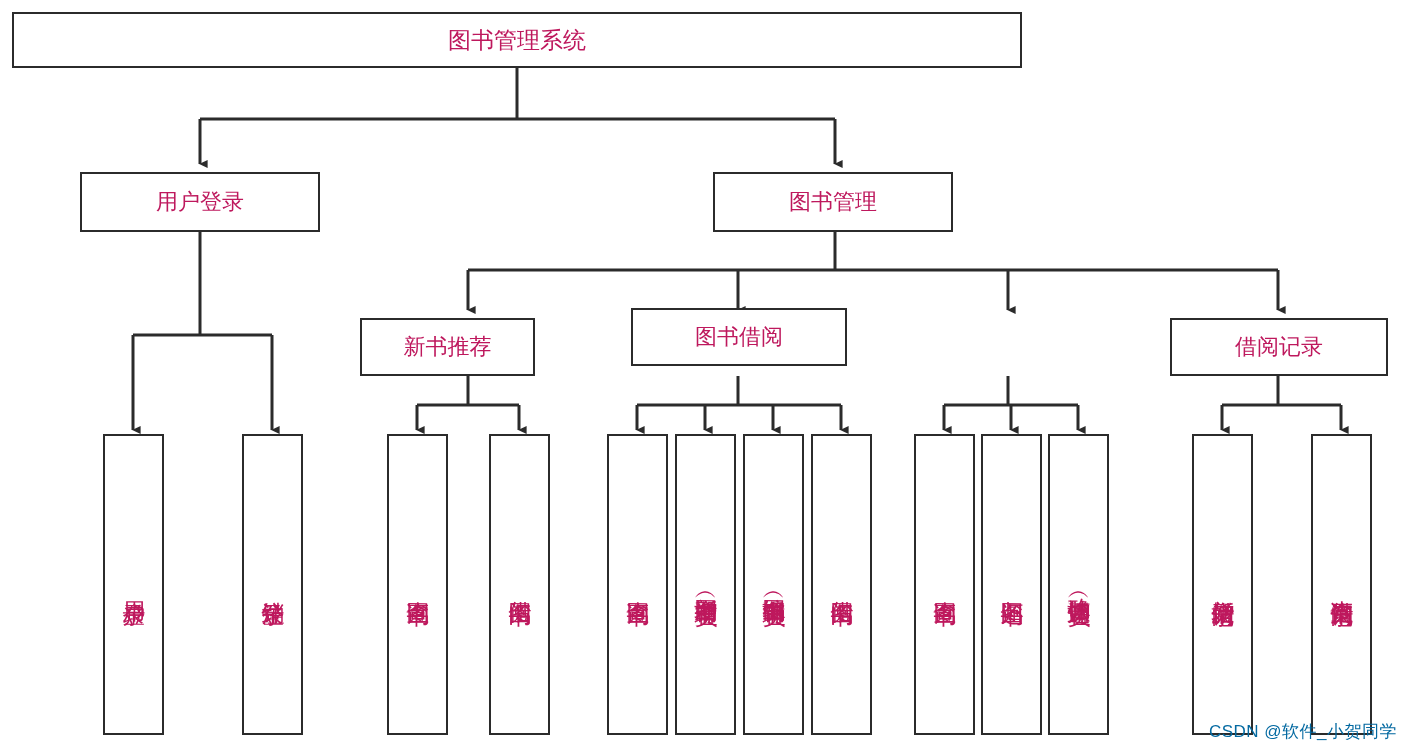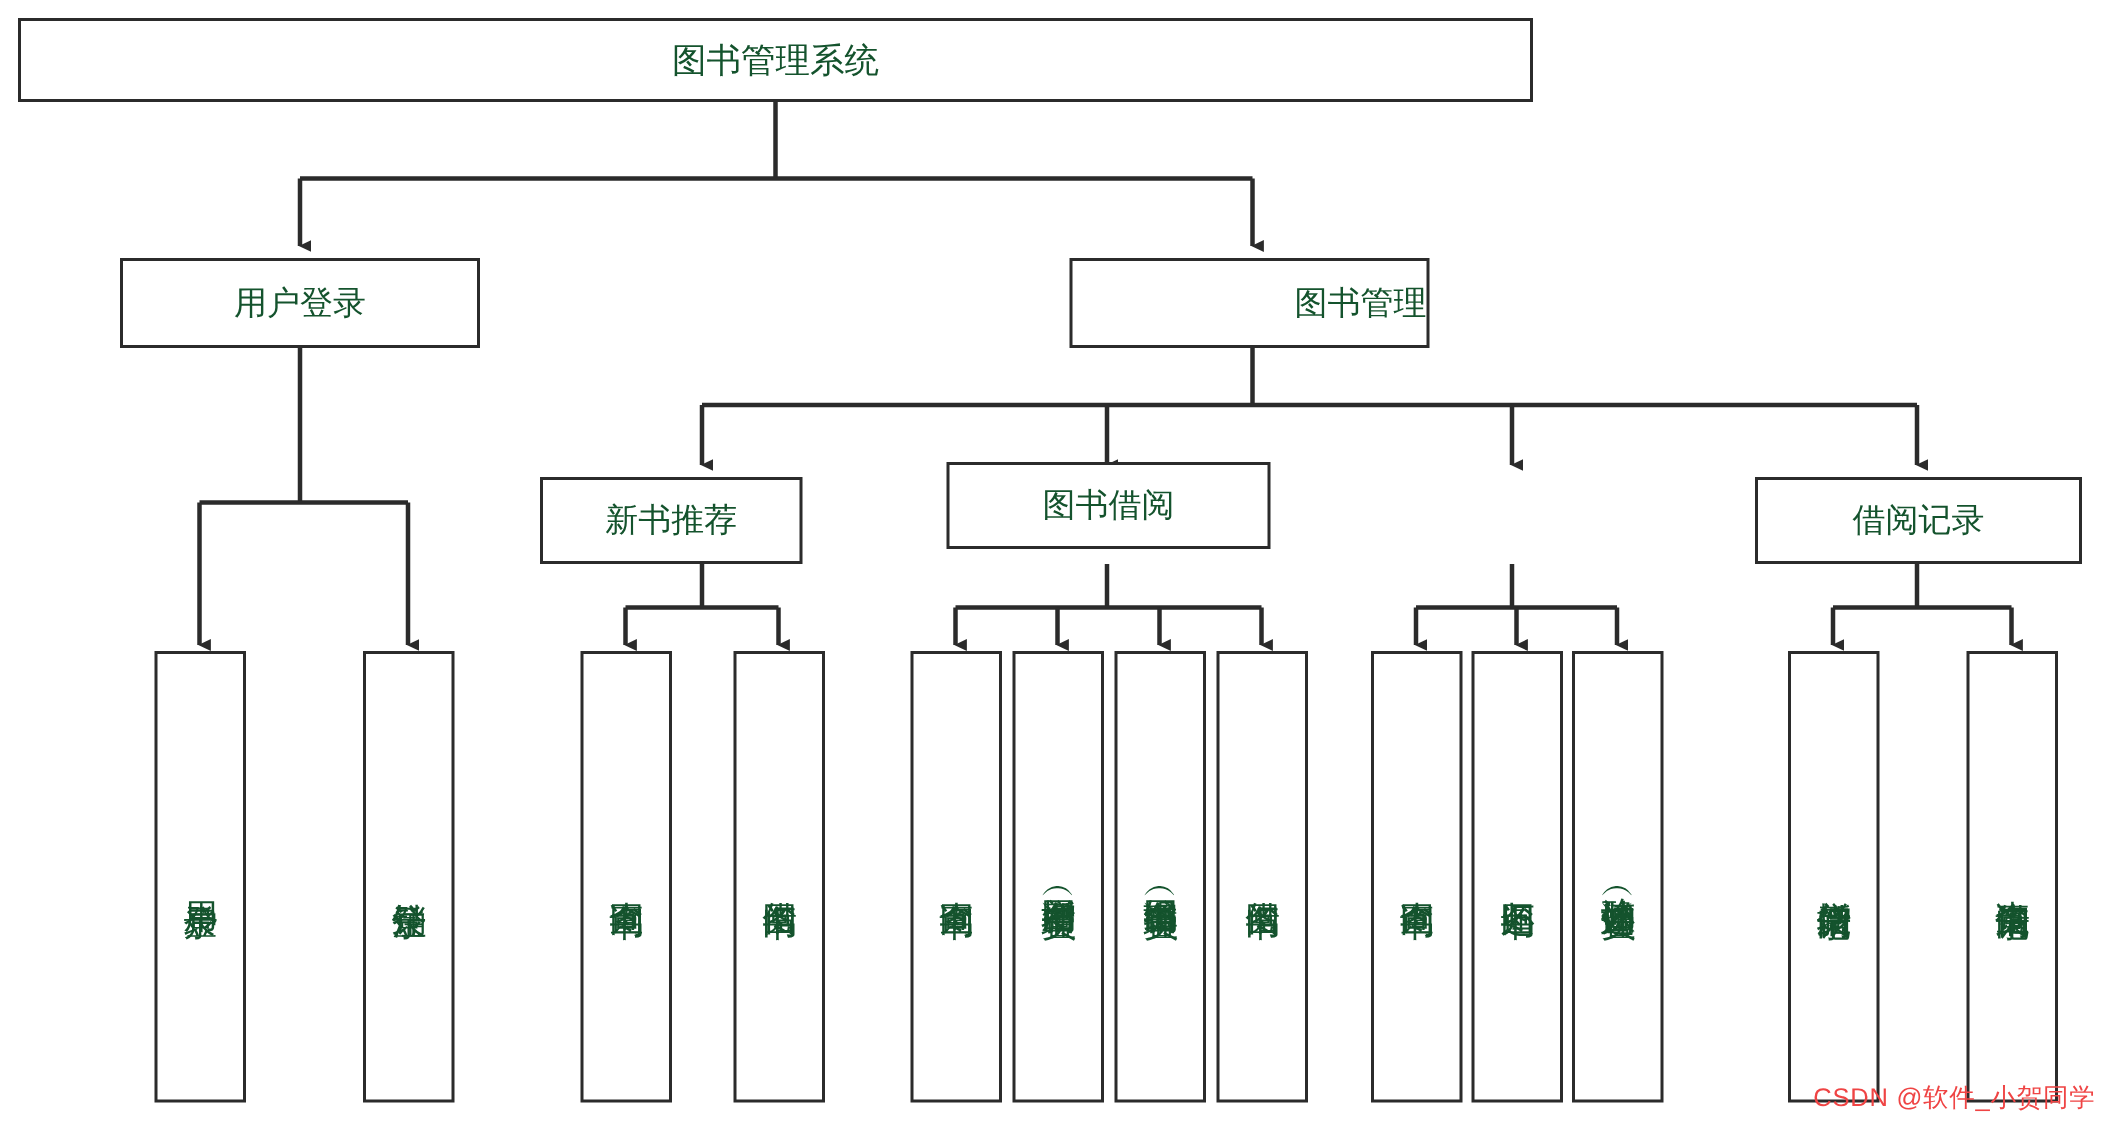--- a/index.html
+++ b/index.html
@@ -27,21 +27,21 @@
     pointer-events: none;
   }
   .node {
     position: absolute;
     box-sizing: border-box;
     background: #ffffff;
     border: 2px solid #2b2b2b;
     display: flex;
     align-items: center;
     justify-content: center;
-    color: #14532d;
+    color: #be185d;
     z-index: 2;
   }
   .node-label {
     display: block;
     text-align: center;
     line-height: 1.25;
     white-space: nowrap;
   }
   
   .node.h .node-label {
@@ -63,21 +63,21 @@
     line-height: 1.12;
     letter-spacing: 1px;
     white-space: normal;
     max-height: 280px;
   }
   .watermark {
     position: absolute;
     right: 8px;
     bottom: 4px;
     font-size: 17px;
-    color: #ef4444;
+    color: #0369a1;
     letter-spacing: 0.5px;
     z-index: 5;
     user-select: none;
     white-space: nowrap;
   }
 </style>
 </head>
 <body>
 
 <div id="diagram-root">
@@ -133,21 +133,21 @@
     </g>
   </svg>
 
   <div class="node h root" style="left:12px; top:12px; width:1010px; height:56px;">
     <span class="node-label">图书管理系统</span>
   </div>
 
   <div class="node h" style="left:80px; top:172px; width:240px; height:60px;">
     <span class="node-label">用户登录</span>
   </div>
-  <div class="node h" style="left:713px; top:172px; width:240px; height:60px;justify-content:flex-end;">
+  <div class="node h" style="left:713px; top:172px; width:240px; height:60px;">
     <span class="node-label">图书管理</span>
   </div>
 
   <div class="node h" style="left:360px; top:318px; width:175px; height:58px;">
     <span class="node-label">新书推荐</span>
   </div>
   <div class="node h" style="left:631px; top:308px; width:216px; height:58px;">
     <span class="node-label">图书借阅</span>
   </div>
   <div class="node h" style="left:1170px; top:318px; width:218px; height:58px;">

